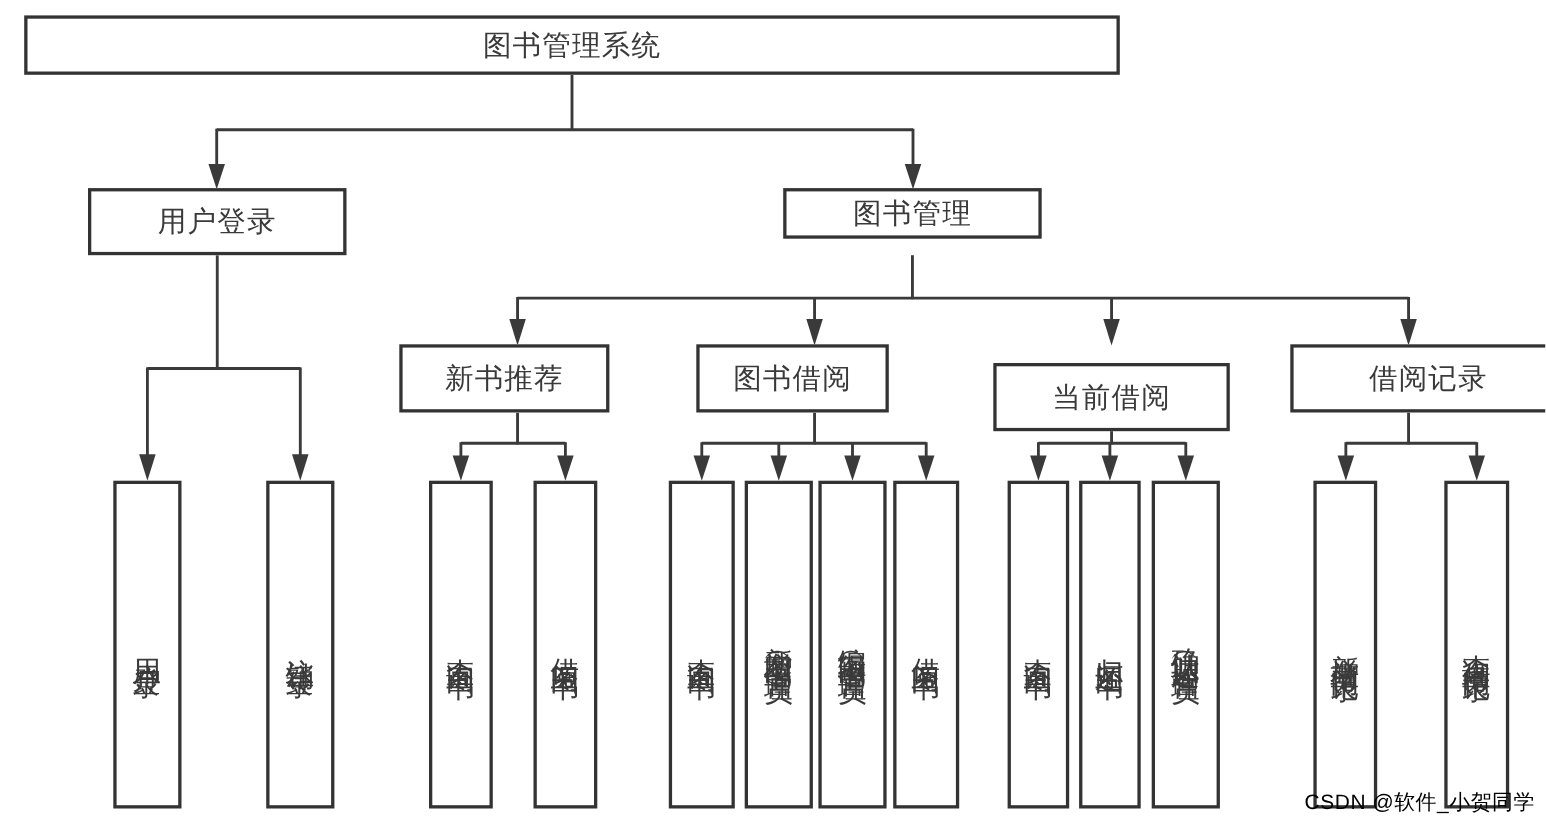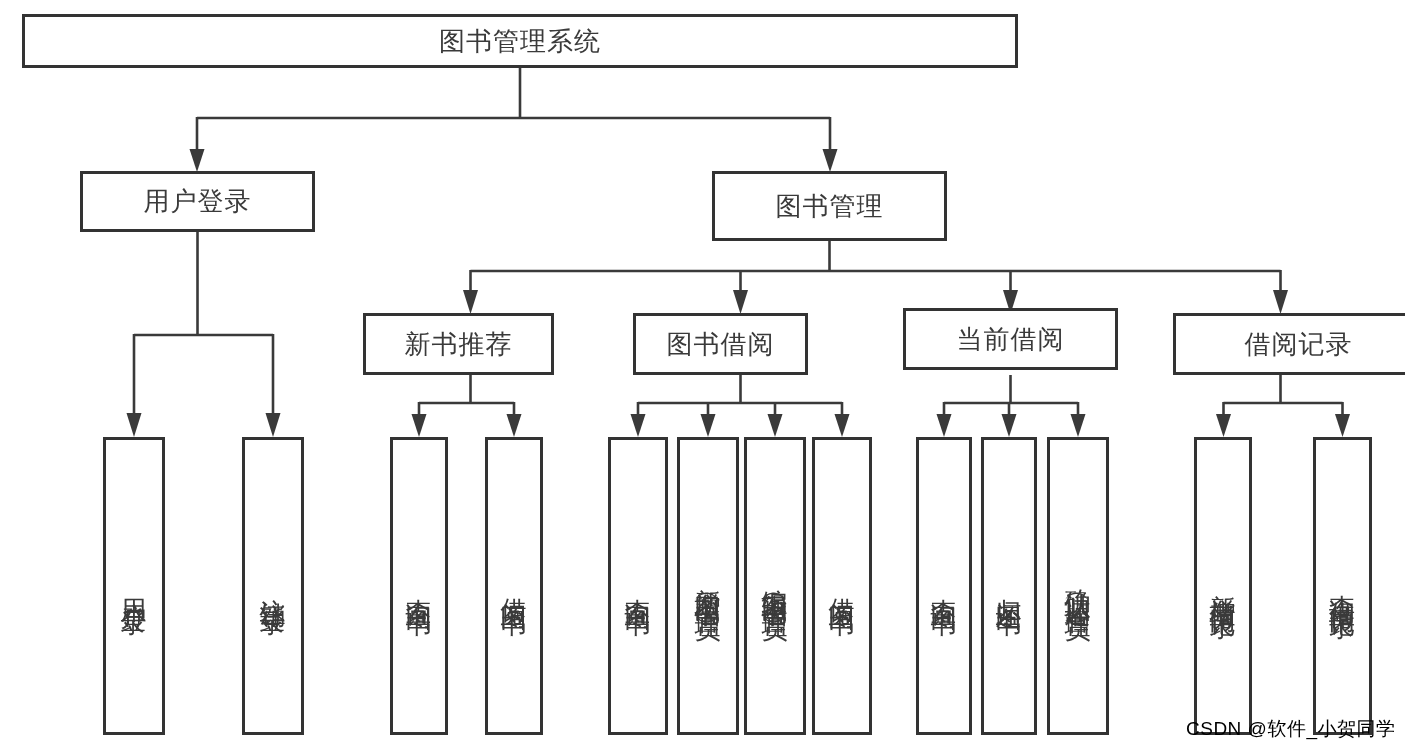--- a/index.html
+++ b/index.html
@@ -35,24 +35,24 @@
   .v-box {
     writing-mode: vertical-rl;
     text-orientation: mixed;
     font-size: 26px;
     letter-spacing: 4px;
     line-height: 1;
   }
   
   .n-root   { left: 22px;   top: 14px;  width: 996px; height: 54px; }
   .n-login  { left: 80px;   top: 171px; width: 235px; height: 61px; }
-  .n-mgmt   { left: 712px;  top: 171px; width: 235px; height: 70px; }
+  .n-mgmt   { left: 712px;  top: 171px; width: 235px; height: 46px; }
   .n-rec    { left: 363px;  top: 313px; width: 191px; height: 62px; }
   .n-borrow { left: 633px;  top: 313px; width: 175px; height: 62px; }
-  .n-cur    { left: 903px;  top: 308px; width: 215px; height: 62px; font-family: Liberation Mono, monospace; }
+  .n-cur    { left: 903px;  top: 330px; width: 215px; height: 62px; font-family: Liberation Mono, monospace; }
   .n-hist   { left: 1173px; top: 313px; width: 251px; height: 62px; }
 
   .lf { top: 437px; height: 298px; }
   .lf-1  { left: 103px;  width: 62px; }
   .lf-2  { left: 242px;  width: 62px; }
   .lf-3  { left: 390px;  width: 58px; }
   .lf-4  { left: 485px;  width: 58px; }
   .lf-5  { left: 608px;  width: 60px; }
   .lf-6  { left: 677px;  width: 62px; }
   .lf-7  { left: 744px;  width: 62px; }

